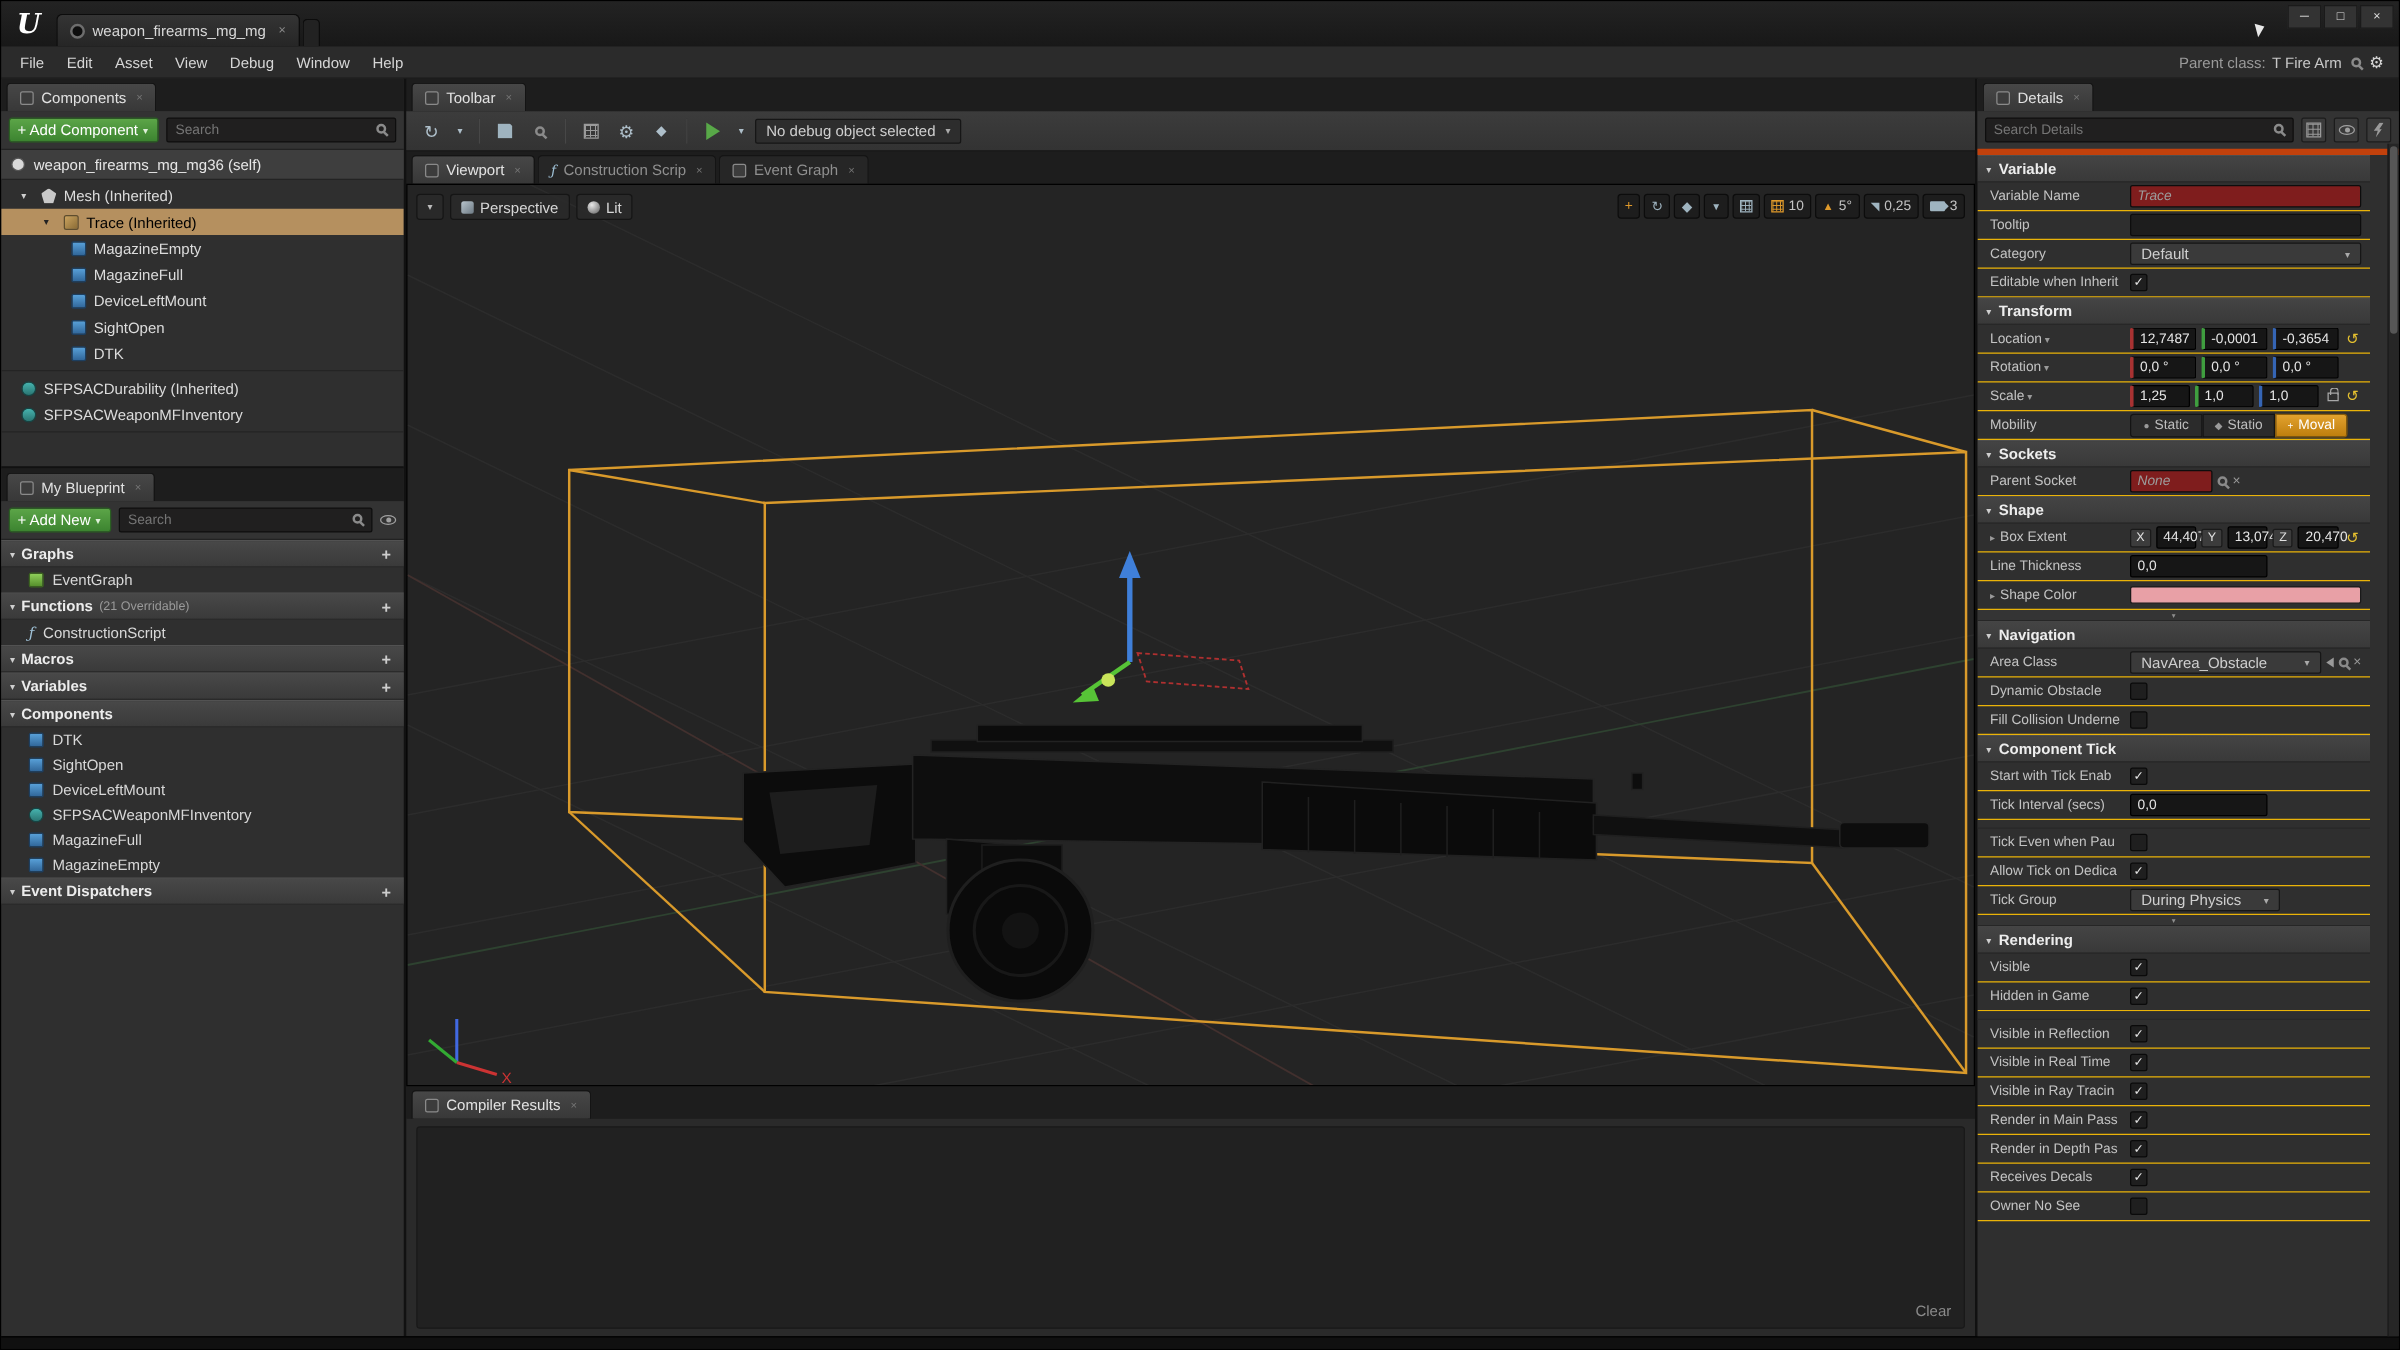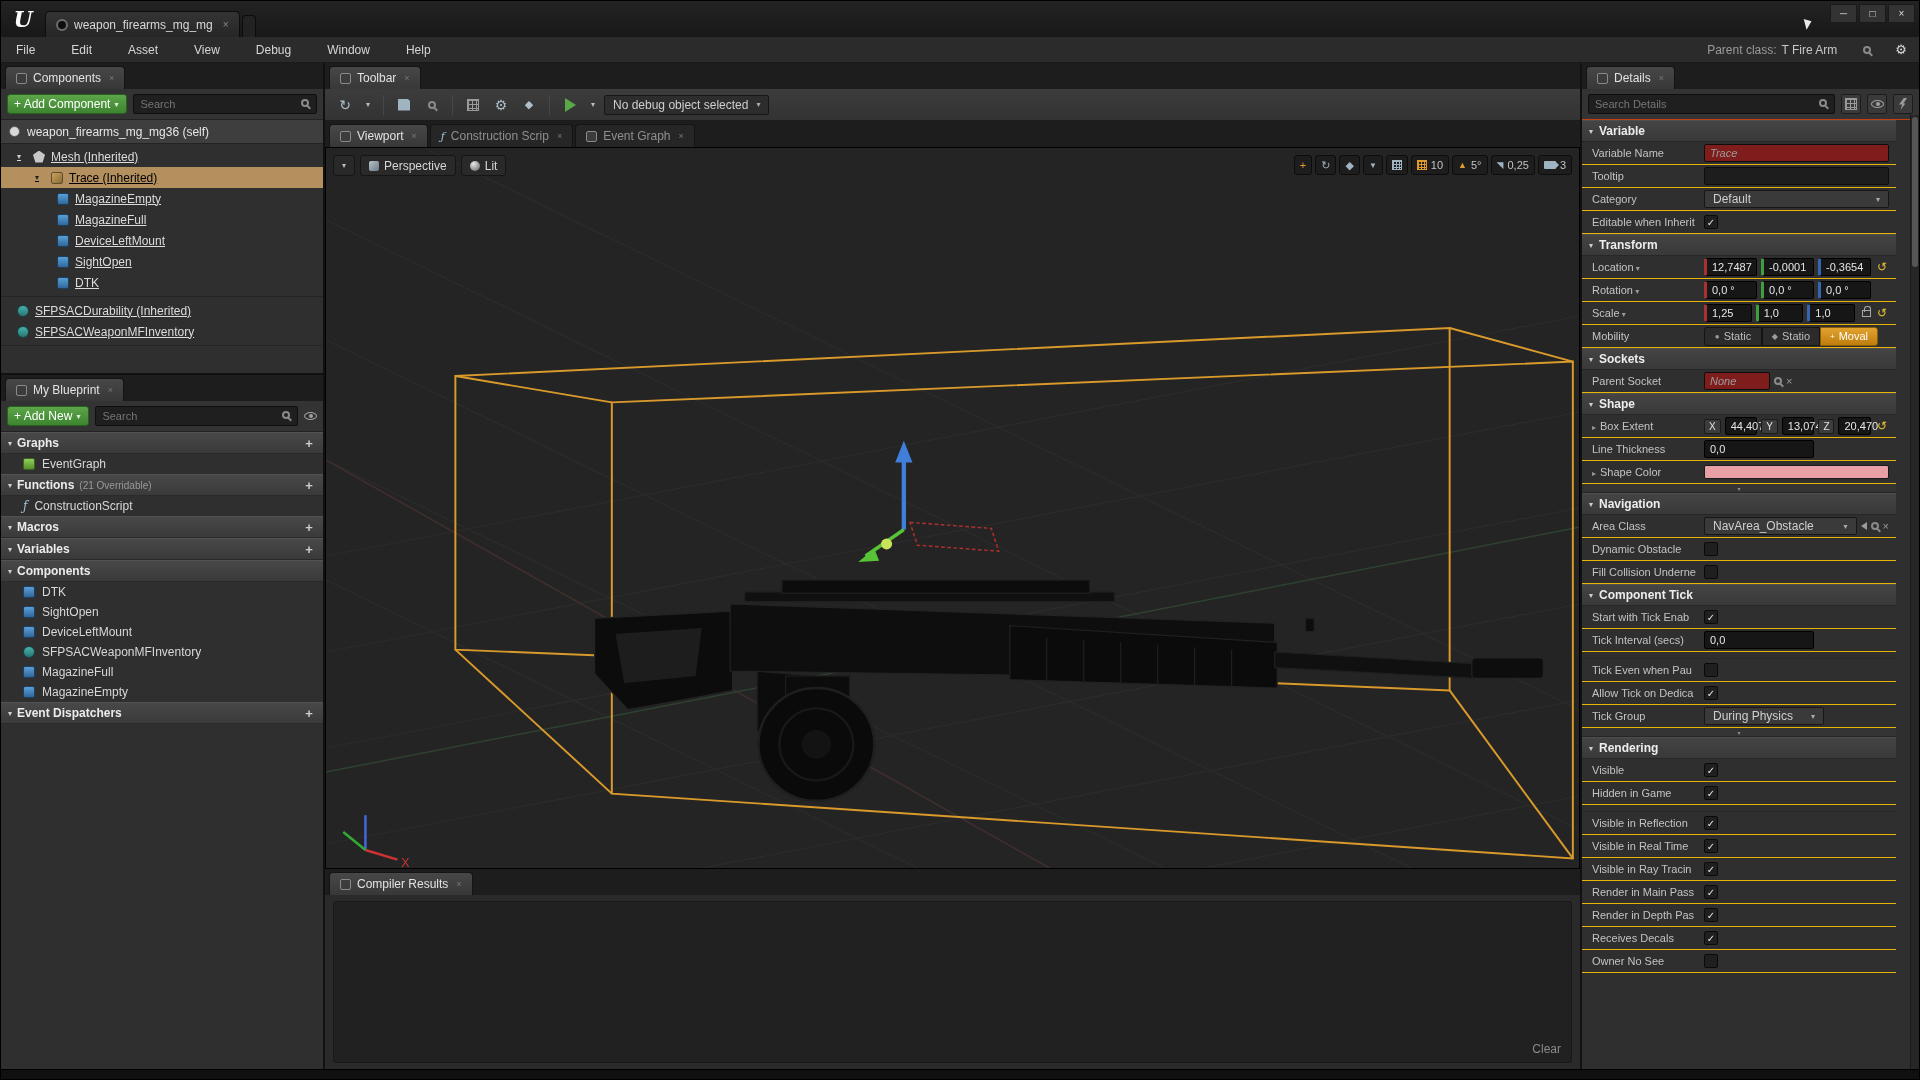--- a/index.html
+++ b/index.html
@@ -16,21 +16,21 @@
   .doc-tab .bpdot { width:12px; height:12px; border-radius:50%; background:#0e0e0e; border:2px solid #6d6d6d; }
   .doc-tab .tabx { color:#8a8a8a; font-size:10px; margin-left:4px; }
   .tab-stub { width:14px; height:22px; background:#222; border-radius:4px 4px 0 0; margin-left:2px; border:1px solid #0c0c0c; border-bottom:none; }
   .title-spacer { flex:1; }
   .pointer-ico { width:0; height:0; border-left:7px solid #e8e8e8; border-top:4px solid transparent; border-bottom:7px solid transparent; transform:rotate(-15deg); margin:0 18px 8px 0; }
   .win-controls { display:flex; gap:2px; align-self:flex-start; margin:3px 4px 0 0; }
   .win-btn { width:27px; height:19px; background:#333; border:1px solid #1a1a1a; color:#ddd; font-size:10px;
     display:flex; align-items:center; justify-content:center; }
 
   
-  .menubar { height:26px; background:#2b2b2b; border-bottom:1px solid #1a1a1a; display:flex; align-items:center; padding:0 6px; flex:none;gap:18px; }
+  .menubar { height:26px; background:#2b2b2b; border-bottom:1px solid #1a1a1a; display:flex; align-items:center; padding:0 6px; flex:none; }
   .menu-item { padding:0 9px; color:#d6d6d6; height:100%; display:flex; align-items:center; }
   .menubar .spacer { flex:1; }
   .parent-class { color:#9a9a9a; margin-right:8px; }
   .parent-class b { color:#c8c8c8; font-weight:normal; margin-left:5px; }
 
   
   .main { flex:1; display:flex; min-height:0; }
   .left-col { width:324px; flex:none; display:flex; flex-direction:column; border-right:2px solid #111; }
   .center-col { flex:1; display:flex; flex-direction:column; min-width:0; border-right:2px solid #111; }
   .right-col { width:337px; flex:none; display:flex; flex-direction:column; position:relative; background:#2f2f2f; }
@@ -63,21 +63,21 @@
   .plus-btn { margin-left:auto; width:14px; height:14px; color:#cdcdcd; display:flex; align-items:center; justify-content:center; font-size:13px; }
   .plus-btn::before { content:"+"; }
 
   
   .panel { background:#2f2f2f; display:flex; flex-direction:column; min-height:0; }
   .components-panel { height:312px; flex:none; border-bottom:2px solid #111; }
   .toolrow { display:flex; gap:6px; align-items:center; padding:5px 6px; background:#333; border-bottom:1px solid #222; flex:none; }
   .self-row { height:24px; background:#3e3e3e; border-bottom:1px solid #232323; display:flex; align-items:center; gap:7px; padding:0 8px; color:#e6e6e6; }
   .self-row .selfdot { width:11px; height:11px; border-radius:50%; background:#d8d8d8; border:1px solid #555; }
   .ctree { flex:1; overflow:hidden; padding-top:2px; }
-  .crow { height:21px; display:flex; align-items:center; gap:6px; color:#dcdcdc; padding-right:20px;text-decoration:underline; }
+  .crow { height:21px; display:flex; align-items:center; gap:6px; color:#dcdcdc; padding-right:20px; }
   .crow.lvl1 { padding-left:16px; }
   .crow.lvl2 { padding-left:34px; }
   .crow.lvl3 { padding-left:56px; }
   .crow.selected { background:#b5905f; color:#000000; }
   .tarrow { width:10px; flex:none; font-size:8px; color:#cfcfcf; }
   .tarrow.exp::before { content:"▾"; }
   .crow.selected .tarrow { color:#222; }
   .ci { width:12px; height:12px; border-radius:2px; flex:none; }
   .ci-mesh { background:#c8c8c8; clip-path:polygon(50% 0,100% 35%,80% 100%,20% 100%,0 35%); }
   .ci-box { background:transparent; border:1px solid #5e4d2e; background:linear-gradient(135deg,#caa35f,#8a6b35); }
@@ -121,21 +121,21 @@
   .mini-grid.gray { border-color:#9fb4c0; background-image:linear-gradient(#9fb4c0 1px,transparent 1px),linear-gradient(90deg,#9fb4c0 1px,transparent 1px); }
   .cam-ico { width:12px; height:8px; background:#9fb4c0; border-radius:1px; position:relative; }
   .cam-ico::after { content:""; position:absolute; right:-3px; top:1px; border-left:3px solid #9fb4c0; border-top:3px solid transparent; border-bottom:3px solid transparent; }
 
   
   .compiler { height:200px; flex:none; background:#2a2a2a; }
   .compiler-body { flex:1; margin:6px 8px 6px 8px; background:#212121; border:1px solid #191919; border-radius:3px; position:relative;text-decoration:underline; }
   .clear-btn { position:absolute; right:10px; bottom:6px; color:#8a8a8a; }
 
   
-  .d-toolrow { display:flex; gap:6px; align-items:center; padding:5px 6px; background:#333; border-bottom:1px solid #c2410c; flex:none; }
+  .d-toolrow { display:flex; gap:6px; align-items:center; padding:5px 6px; background:#333; border-bottom:5px solid #c2410c; flex:none; }
   .d-iconbtn { width:20px; height:20px; background:#3a3a3a; border:1px solid #1c1c1c; border-radius:2px; display:flex; align-items:center; justify-content:center; }
   .d-scroll { flex:1; overflow:hidden; padding-right:23px; }
   .shdr { height:22px; background:linear-gradient(#444,#393939); border-top:1px solid #4e4e4e; border-bottom:1px solid #272727;
     display:flex; align-items:center; gap:6px; padding:0 7px; color:#ededed; font-weight:bold; }
   .shdr::before { content:"▾"; font-size:8px; color:#cfcfcf; font-weight:normal; }
   .drow { min-height:23px; display:flex; align-items:center; padding:1px 7px 1px 10px; border-bottom:1px solid #eab308; gap:4px; }
   .dlabel { width:108px; flex:none; color:#c3c3c3; font-size:11px; overflow:hidden; white-space:nowrap; }
   .dlabel.adv::before { content:"▸"; font-size:8px; margin-right:4px; color:#9a9a9a; }
   .dctrl { flex:1; display:flex; align-items:center; gap:4px; min-width:0; }
   .txt { background:#1d1d1d; border:1px solid #0d0d0d; border-radius:2px; height:18px; color:#c8c8c8; padding:0 5px; font-size:11px; width:100%; font-family:"Liberation Sans",sans-serif; }

